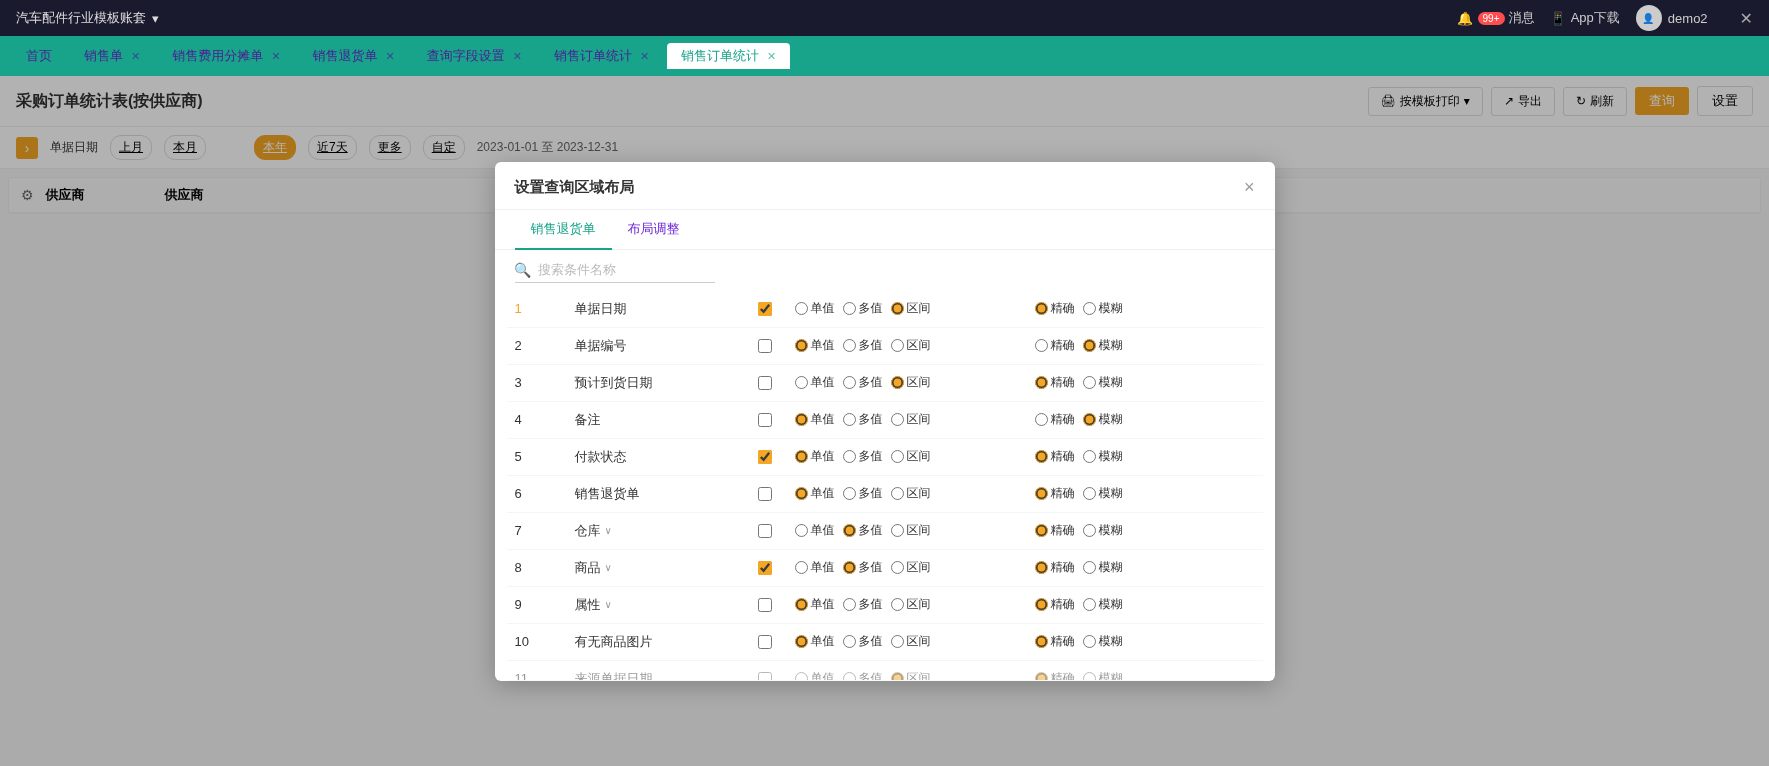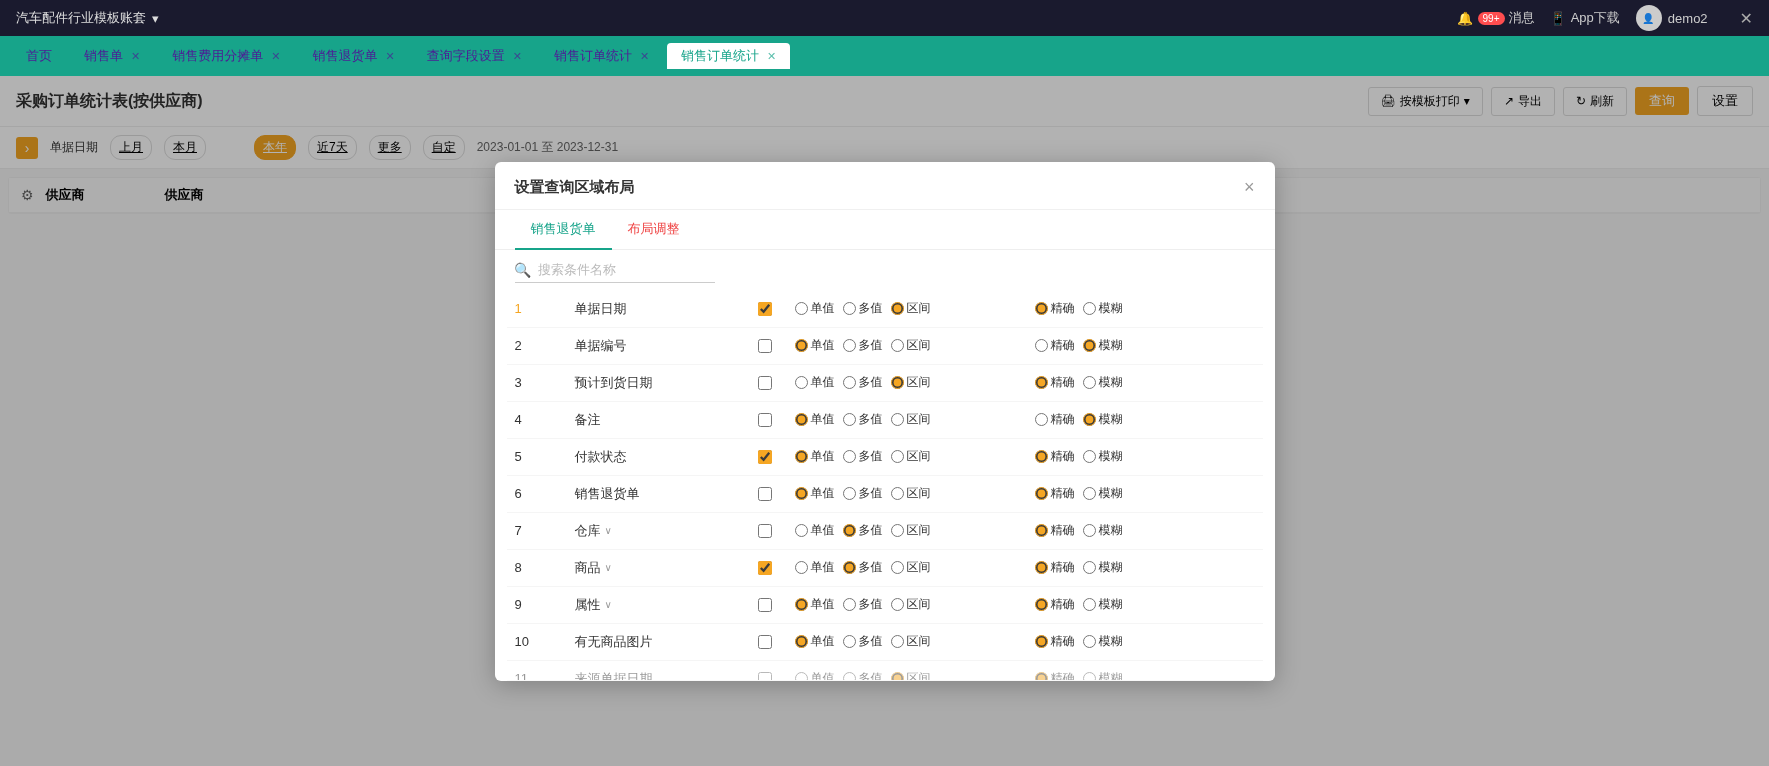--- a/index.html
+++ b/index.html
@@ -133,21 +133,21 @@
     .dialog-tabs {
       display: flex;
       padding: 0 20px;
       border-bottom: 1px solid #eee;
       gap: 0;
     }
     .dialog-tab {
       padding: 10px 16px;
       cursor: pointer;
       font-size: 13px;
-      color: #ef4444;
+      color: #6d28d9;
       border-bottom: 2px solid transparent;
       margin-bottom: -1px;
     }
     .dialog-tab.active { color: #17a48a; border-bottom-color: #17a48a; font-weight: 500; }
 
     
     .dialog-search {
       padding: 12px 20px 8px;
     }
     .search-wrapper {

